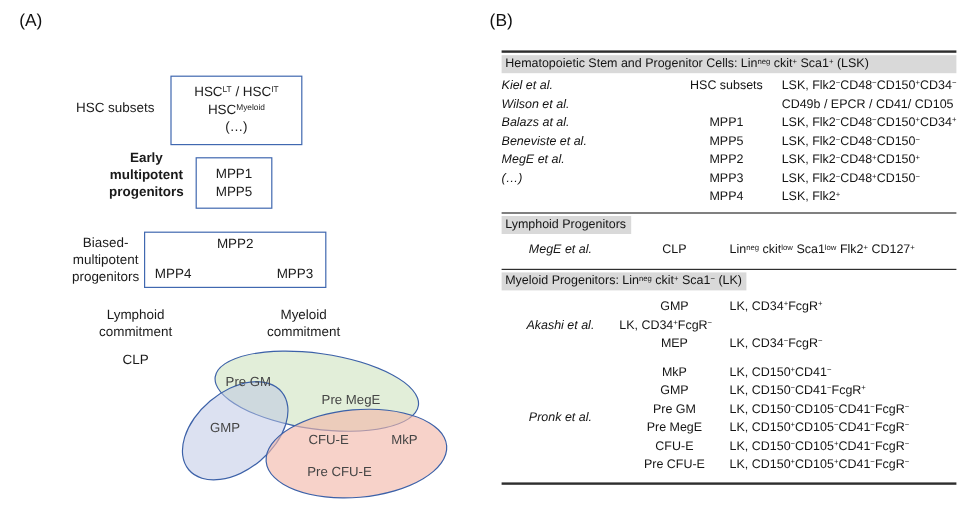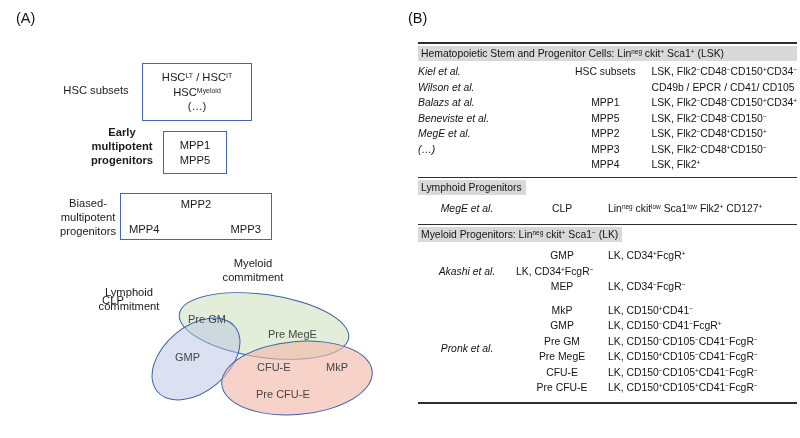--- a/index.html
+++ b/index.html
@@ -75,21 +75,21 @@
     <div>multipotent</div>
     <div>progenitors</div>
   </div>
 
   <div class="abs big-box" style="left:120px;top:193px;width:152px;height:47px;">
     <div class="in" style="left:50%;transform:translateX(-50%);top:4px;">MPP2</div>
     <div class="in" style="left:8px;bottom:4px;">MPP4</div>
     <div class="in" style="right:10px;bottom:4px;">MPP3</div>
   </div>
 
-  <div class="abs a-text" style="left:79px;top:257px;width:100px;margin-top:29px;">
+  <div class="abs a-text" style="left:63px;top:257px;width:100px;">
     <div>Lymphoid</div>
     <div>commitment</div>
   </div>
 
   <div class="abs a-text" style="left:63px;top:294px;width:100px;">CLP</div>
 
   <div class="abs a-text" style="left:198px;top:257px;width:110px;">
     <div>Myeloid</div>
     <div>commitment</div>
   </div>

